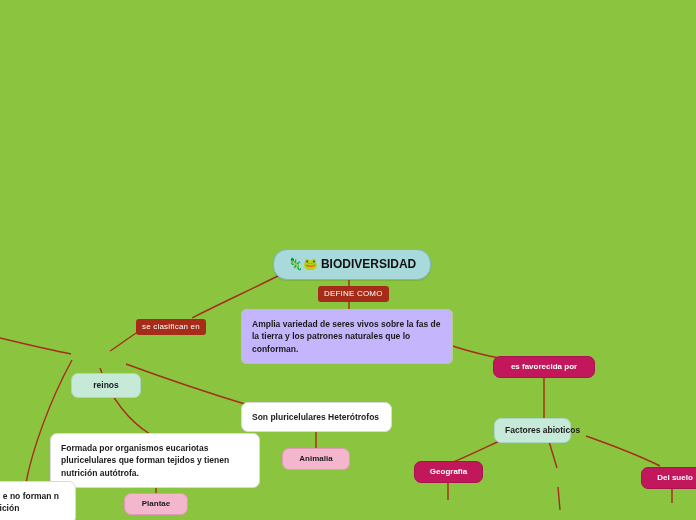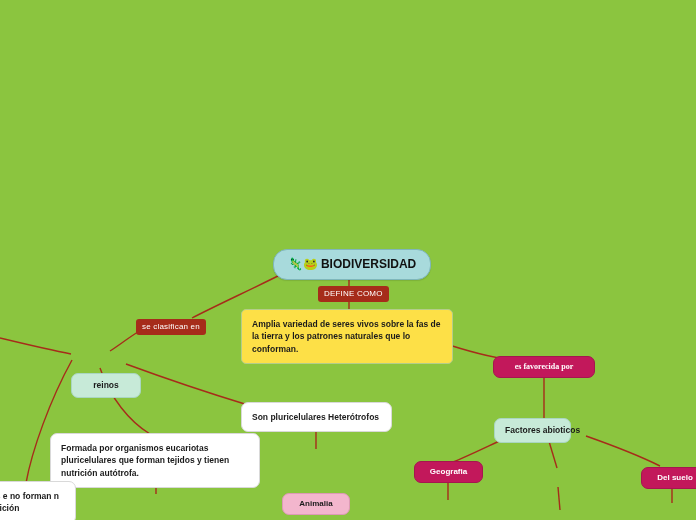--- a/index.html
+++ b/index.html
@@ -57,21 +57,21 @@
     background: #a62c1a;
     color: #fff;
     border-radius: 3px;
     padding: 3px 6px;
     font-size: 8px;
     font-weight: normal;
     letter-spacing: 0.2px;
   }
   
   .node-desc {
-    background: #fde047;
+    background: #c4b5fd;
     border: 1px solid #b4cd8a;
     border-radius: 5px;
     padding: 8px 10px;
     font-size: 8.5px;
     text-align: left;
     white-space: normal;
     color: #1b1b1b;
     line-height: 1.45;
   }
   .node-white {
@@ -91,21 +91,20 @@
     border-radius: 7px;
     padding: 6px 10px;
     font-size: 8.5px;
   }
   .node-pink {
     background: #f3b6cd;
     border: 1px solid #dd9ab5;
     border-radius: 7px;
     padding: 5px 10px;
     font-size: 8px;
-    margin-top: 45px;
   }
   .node-crimson {
     background: #c2185b;
     border: 1px solid #a5164f;
     color: #fff;
     border-radius: 7px;
     padding: 5px 10px;
     font-size: 8px;
   }
 </style>
@@ -166,21 +165,21 @@
   </div>
 
   <div class="node node-conn" style="left:136px; top:319px;">
     <span>se clasifican en</span>
   </div>
 
   <div class="node node-mint" style="left:71px; top:348px; width:70px;margin-top:25px;">
     <span>reinos</span>
   </div>
 
-  <div class="node node-crimson" style="left:493px; top:356px; width:102px;font-family:Liberation Serif, serif;">
+  <div class="node node-crimson" style="left:493px; top:356px; width:102px;">
     <span>es favorecida por</span>
   </div>
 
   <div class="node node-mint" style="left:494px; top:418px; width:77px;">
     <span>Factores abioticos</span>
   </div>
 
   <div class="node node-crimson" style="left:414px; top:461px; width:69px;">
     <span>Geografia</span>
   </div>

